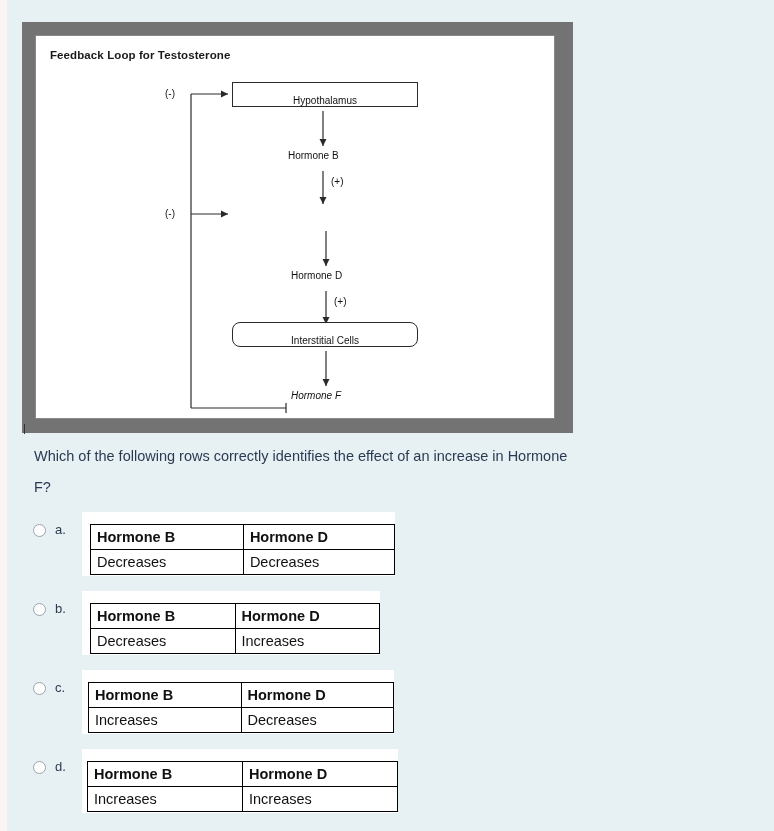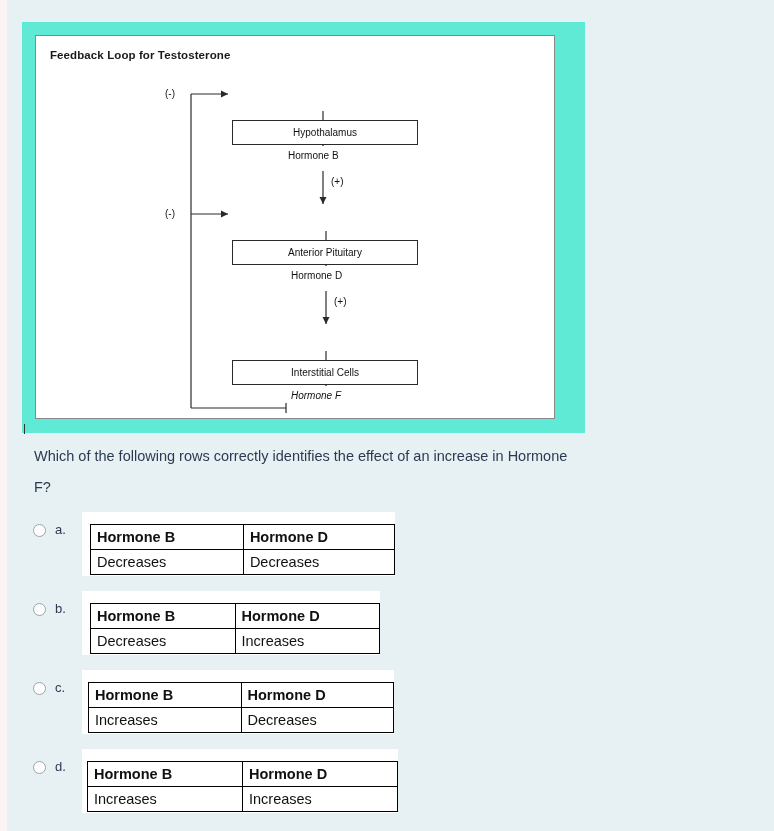--- a/index.html
+++ b/index.html
@@ -23,22 +23,21 @@
     background: #faf4f2;
   }
 
   
   .image-panel {
     position: absolute;
     left: 22px;
     top: 22px;
     width: 551px;
     height: 411px;
-    background: #5eead4;
-    padding-left: 12px;
+    background: #737373;
   }
 
   .diagram-box {
     position: absolute;
     left: 13px;
     top: 13px;
     width: 520px;
     height: 384px;
     border: 1px solid #888888;
     box-sizing: border-box;
@@ -59,25 +58,24 @@
     position: absolute;
     inset: 0;
   }
 
   .node-box {
     position: absolute;
     border: 1px solid #2a2a2a;
     background: #ffffff;
     box-sizing: border-box;
     display: flex;
-    align-items: center;
+    align-items: flex-end;
     justify-content: center;
     font-size: 10px;
     color: #111111;
-    margin-top: 38px;
   }
 
   .free-label {
     position: absolute;
     font-size: 10px;
     color: #111111;
     white-space: nowrap;
   }
 
   .sign-label {
@@ -205,25 +203,22 @@
 
         <path d="M290,255 L290,288" stroke="#2a2a2a" stroke-width="1.2" fill="none" marker-end="url(#arrowhead)"></path>
 
         <path d="M290,315 L290,350" stroke="#2a2a2a" stroke-width="1.2" fill="none" marker-end="url(#arrowhead)"></path>
       </svg>
 
       <div class="node-box" style="left:196px; top:46px; width:186px; height:25px;">
         <span>Hypothalamus</span>
       </div>
 
-      <div class="node-box" style="left:196px; top:166px; width:186px; height:25px;">
-        <span>Anterior Pituitary</span>
-      </div>
-
-      <div class="node-box" style="left:196px; top:286px; width:186px; height:25px;">
+
+      <div class="node-box" style="left:196px; top:286px; width:186px; height:25px;border-radius:8px;">
         <span>Interstitial Cells</span>
       </div>
 
       <div class="free-label" style="left:252px; top:114px;">Hormone B</div>
 
       <div class="free-label" style="left:255px; top:234px;">Hormone D</div>
 
       <div class="free-label" style="left:255px; top:354px;font-style:italic;">Hormone F</div>
 
       <div class="sign-label" style="left:129px; top:52px;">(-)</div>

